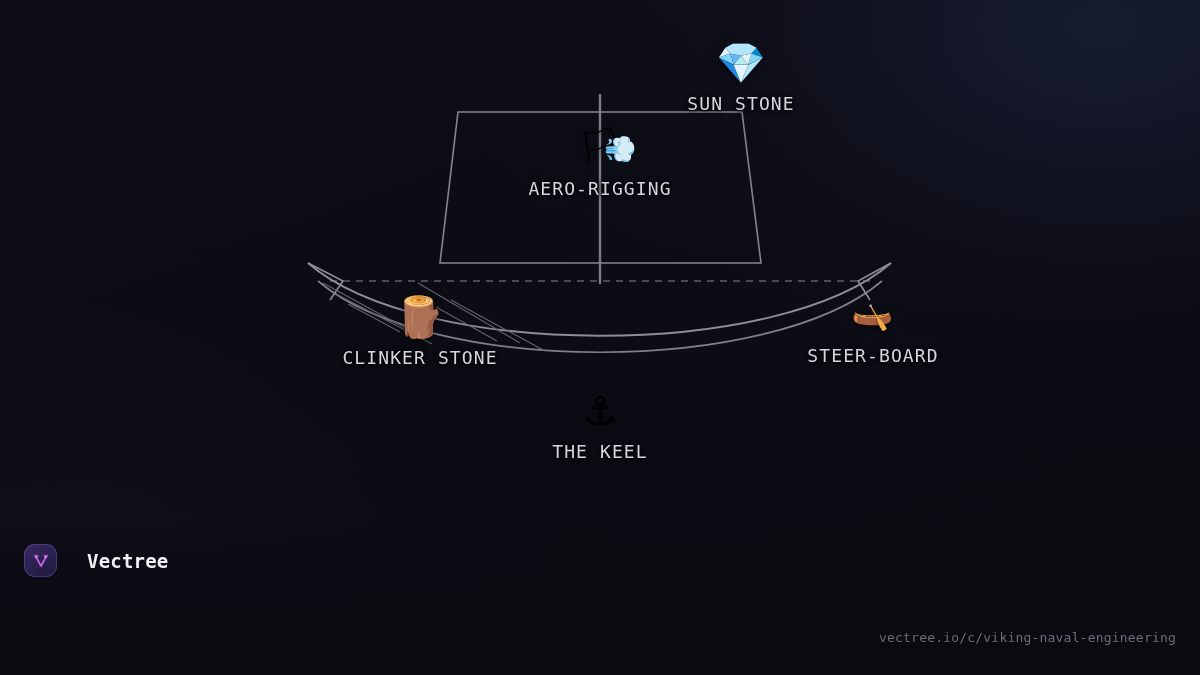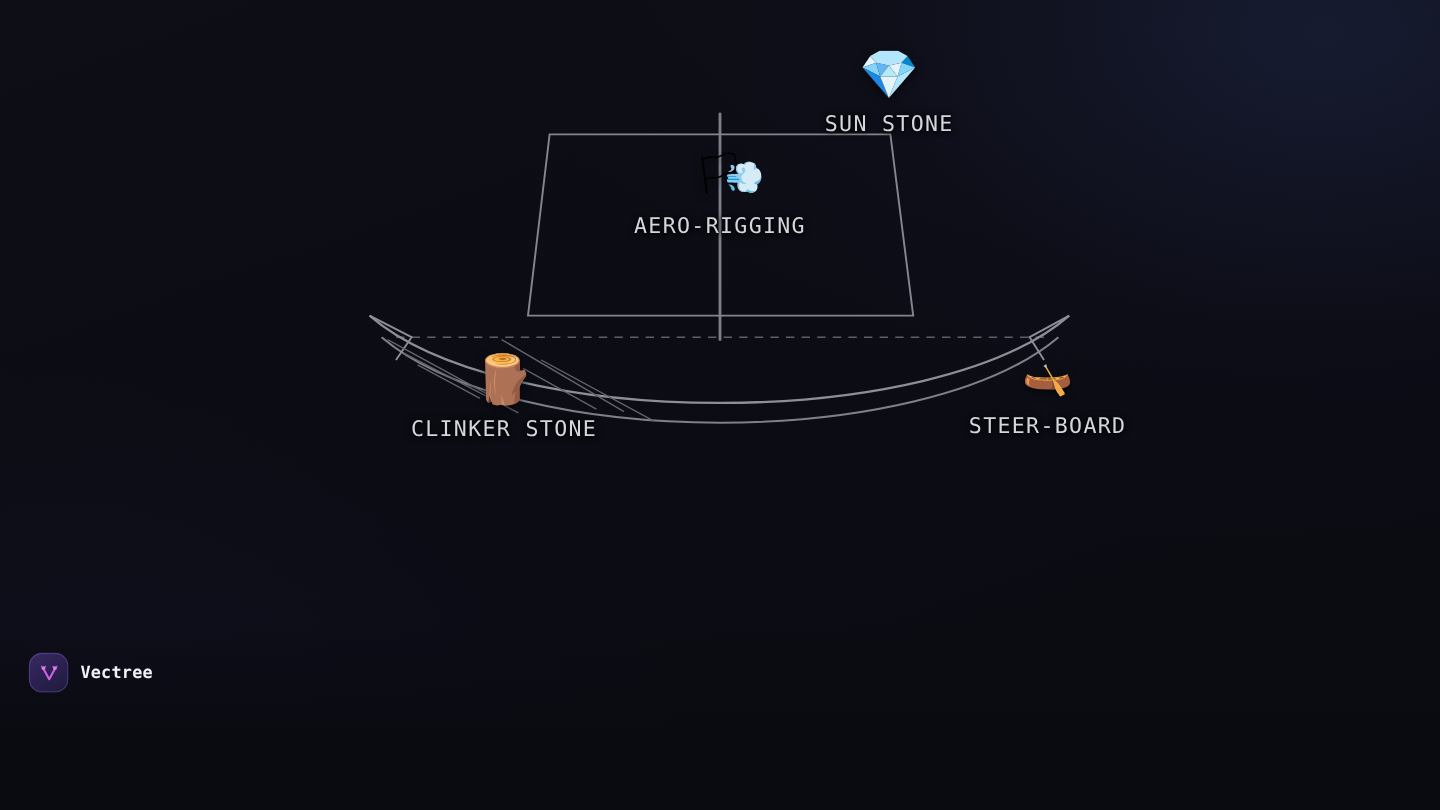--- a/index.html
+++ b/index.html
@@ -99,24 +99,25 @@
     height: 33px;
     border-radius: 11px;
     background: linear-gradient(145deg, #3a2a63 0%, #2b2150 50%, #1e1a3c 100%);
     box-shadow: inset 0 0 0 1px rgba(140,110,210,0.32);
     display: flex;
     align-items: center;
     justify-content: center;
   }
   #brand-name {
     font-family: "DejaVu Sans Mono", "Liberation Mono", monospace;
-    font-size: 14px;
+    font-size: 19px;
     font-weight: bold;
     color: #f2f2f6;
     letter-spacing: 0.2px;
+    margin-left: 20px;
   }
   #headline {
     position: absolute;
     left: 24px;
     top: 578px;
     width: 880px;
     font-family: "DejaVu Sans Mono", "Liberation Mono", monospace;
     font-size: 30px;
     font-weight: bold;
     line-height: 1.06;
@@ -182,31 +183,36 @@
   <div class="node" id="node-clinker">
     <span class="glyph">🪵</span>
     <span class="label">CLINKER STONE</span>
   </div>
 
   <div class="node" id="node-steer-board">
     <span class="glyph small">🛶</span>
     <span class="label">STEER-BOARD</span>
   </div>
 
+  <div class="node" id="node-keel">
+    <span class="glyph">⚓</span>
+    <span class="label">THE KEEL</span>
+  </div>
 
   <div id="footer"></div>
 
   <div id="brand">
     <div id="brand-mark">
       <svg width="20" height="20" viewBox="0 0 20 20">
         <path d="M5.2 6.2 L10 15 L14.8 6.2" fill="none" stroke="#cf63e6" stroke-width="1.7" stroke-linecap="round" stroke-linejoin="round"></path>
         <path d="M5.2 6.2 L3.6 4.2 M5.2 6.2 L7.0 4.4" fill="none" stroke="#b94fd6" stroke-width="1.2" stroke-linecap="round"></path>
         <path d="M14.8 6.2 L13.1 4.4 M14.8 6.2 L16.5 4.2" fill="none" stroke="#b94fd6" stroke-width="1.2" stroke-linecap="round"></path>
         <circle cx="5.2" cy="5.8" r="1.5" fill="#e07bf2"></circle>
         <circle cx="14.8" cy="5.8" r="1.5" fill="#e07bf2"></circle>
       </svg>
     </div>
     <span id="brand-name">Vectree</span>
   </div>
 
 
+  <div id="source-url">vectree.io/c/viking-naval-engineering</div>
 
 </div>
 
 </body></html>

